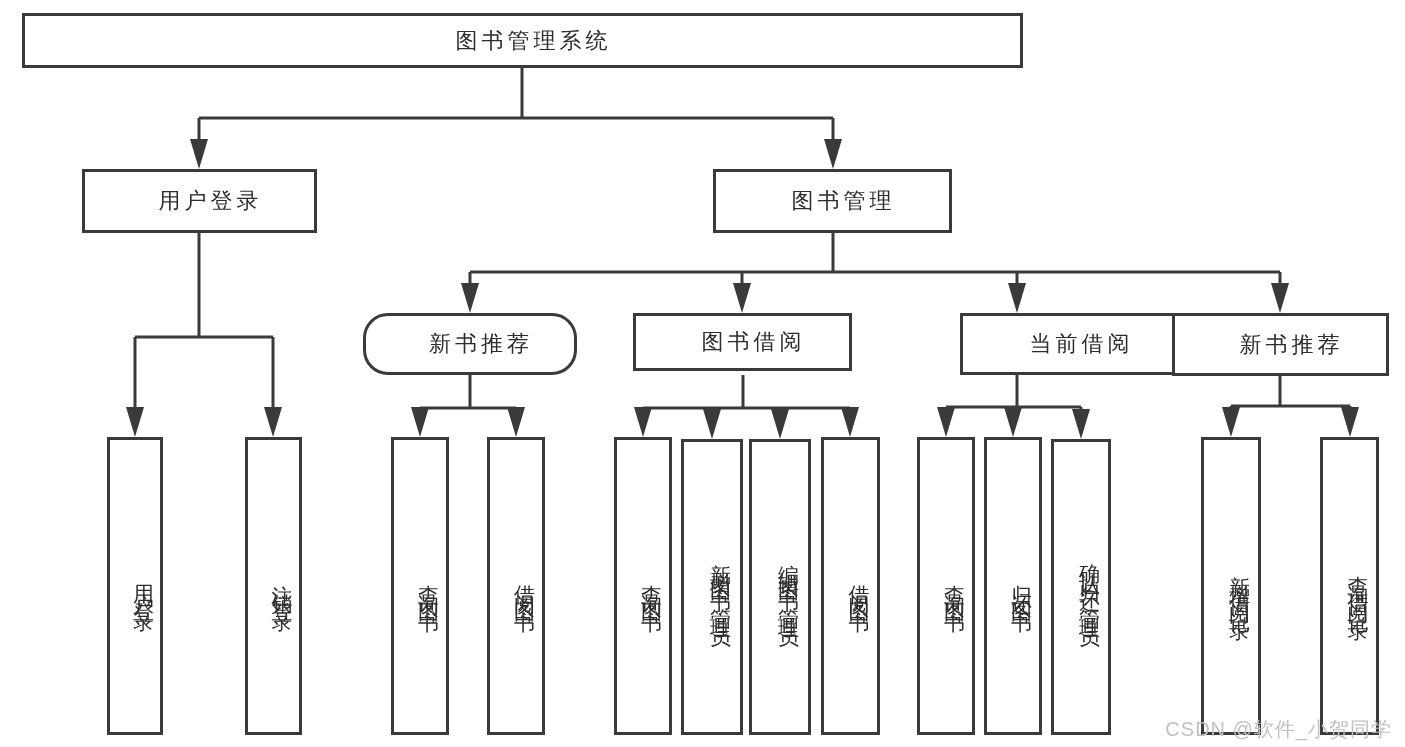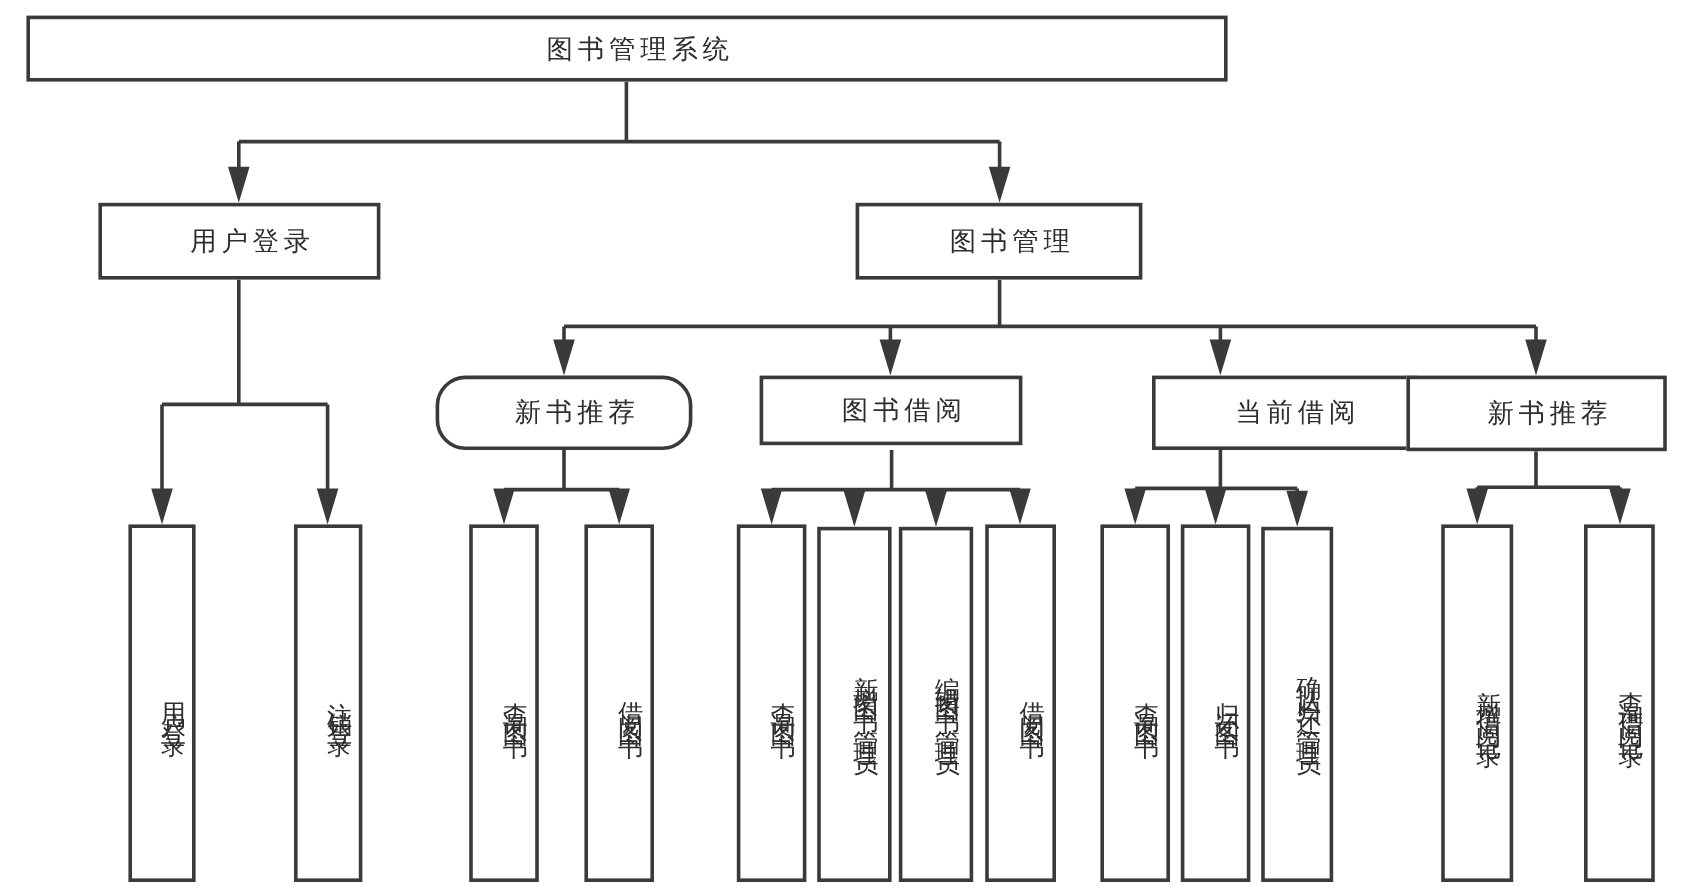--- a/index.html
+++ b/index.html
@@ -105,13 +105,14 @@
       <div class="box vertical" style="left: 1051px; top: 439px; width: 60px; height: 296px;">
         <span class="label">确认归还（管理员）</span>
       </div>
       <div class="box vertical" style="left: 1201px; top: 437px; width: 60px; height: 298px;">
         <span class="label">新增借阅记录</span>
       </div>
       <div class="box vertical" style="left: 1320px; top: 437px; width: 59px; height: 298px;">
         <span class="label">查询借阅记录</span>
       </div>
     </div>
+  <div class="watermark">CSDN @软件_小贺同学</div>
 </div>
 
 </body></html>

